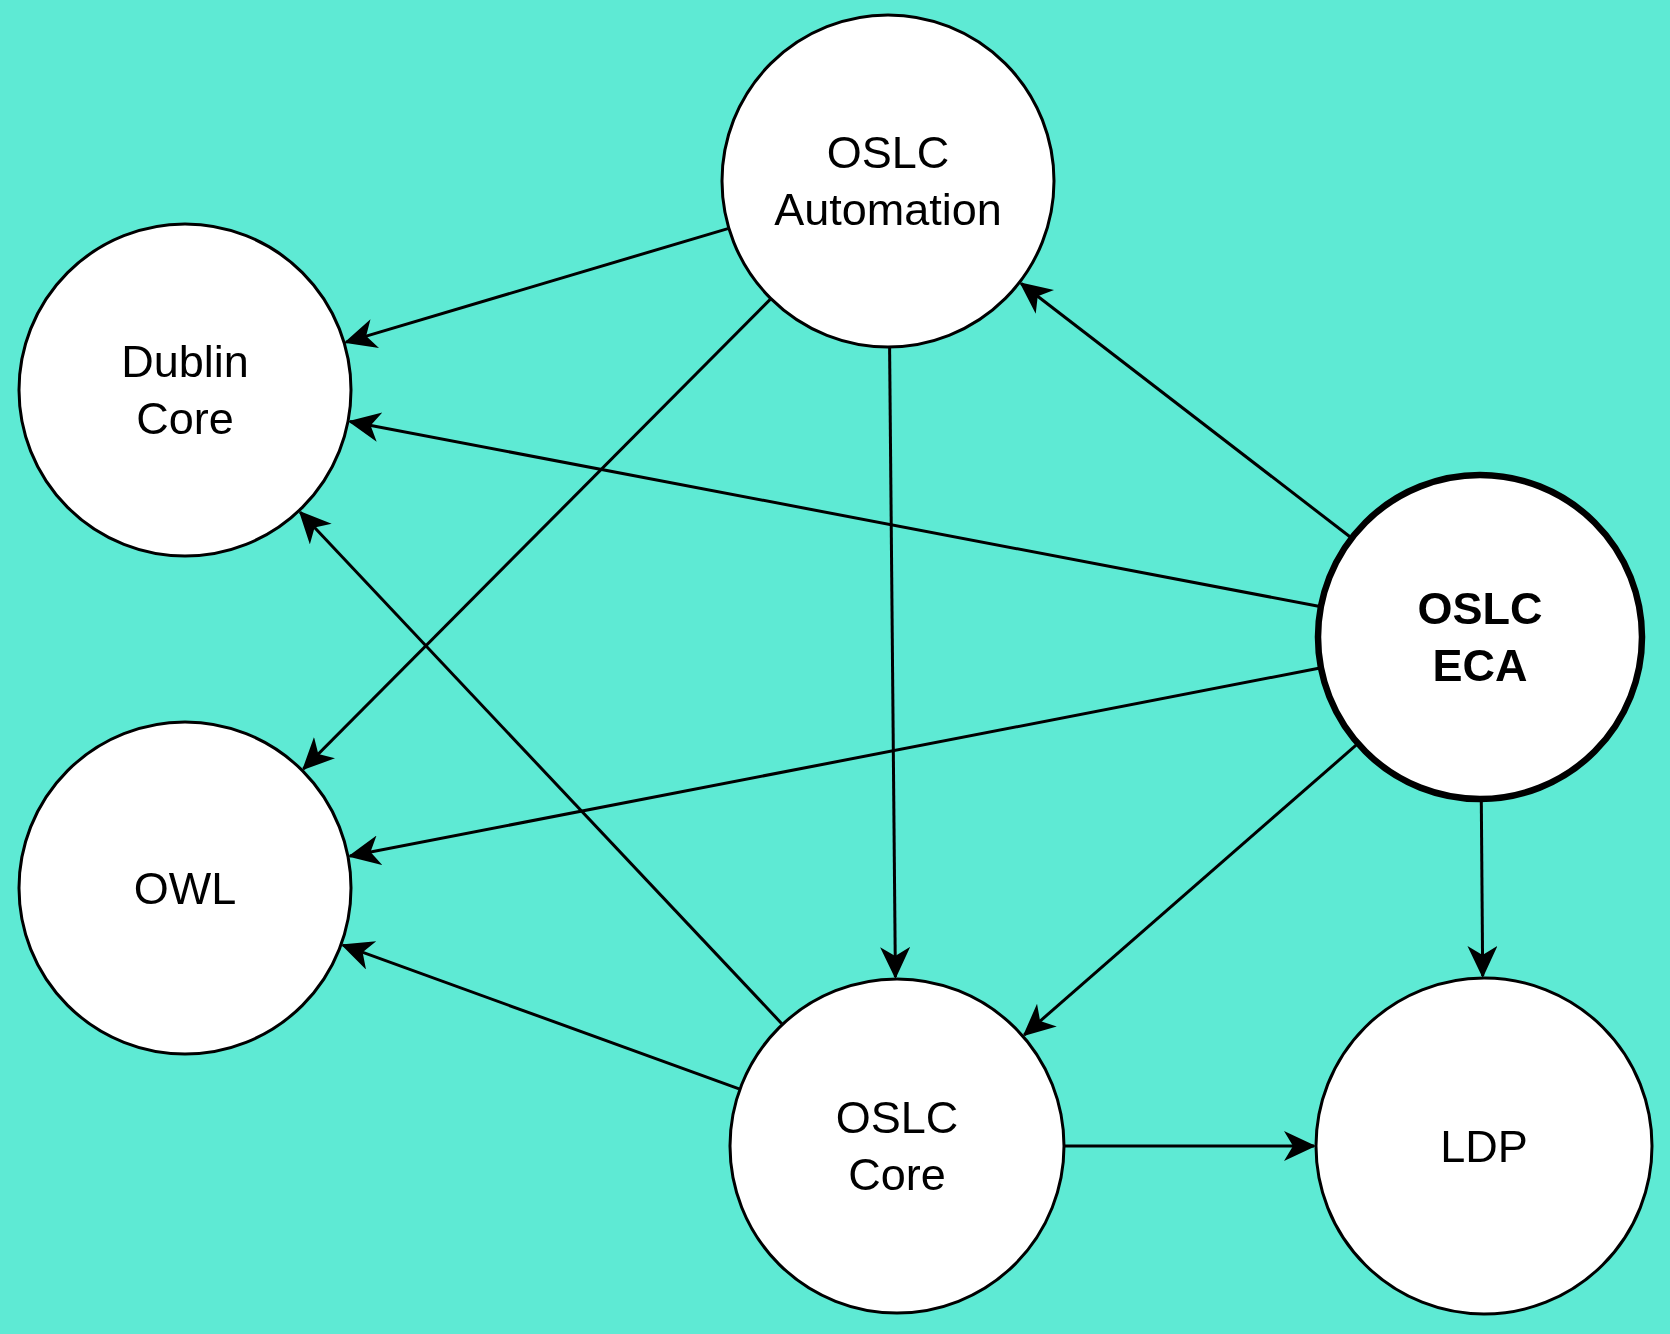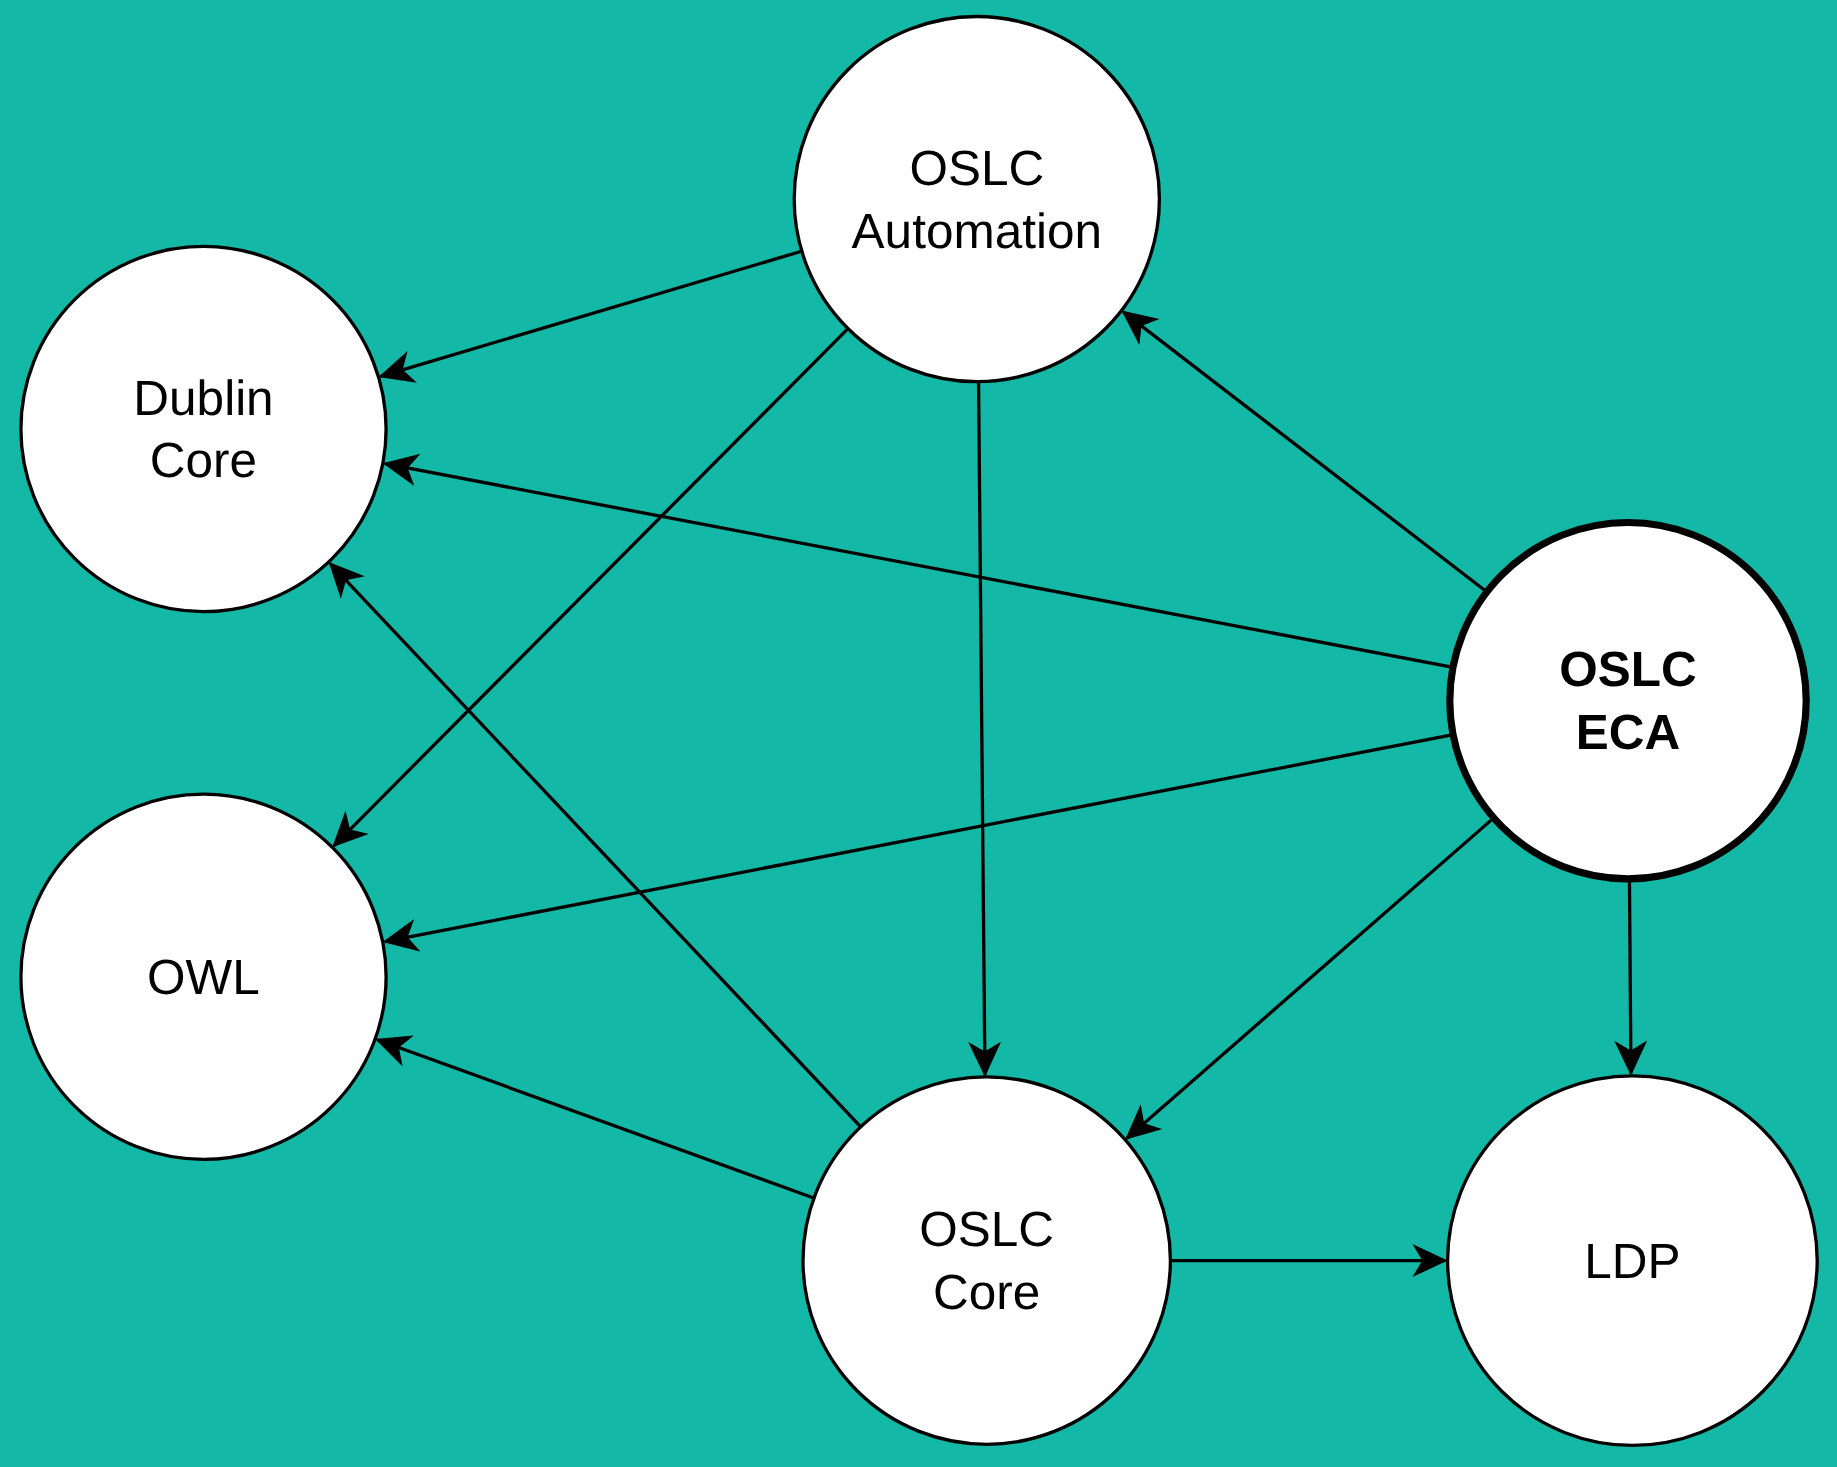--- a/index.html
+++ b/index.html
@@ -3,21 +3,21 @@
 <meta charset="utf-8">
 <style>
   html, body {
     margin: 0;
     padding: 0;
     background: #ffffff;
   }
   .stage {
     width: 1670px;
     height: 1334px;
-    background: #14b8a6;
+    background: #5eead4;
     overflow: hidden;
   }
   svg { display: block; }
   .node-circle {
     fill: #ffffff;
     stroke: #000000;
     stroke-width: 3;
   }
   .node-circle.bold {
     stroke-width: 6.5;

